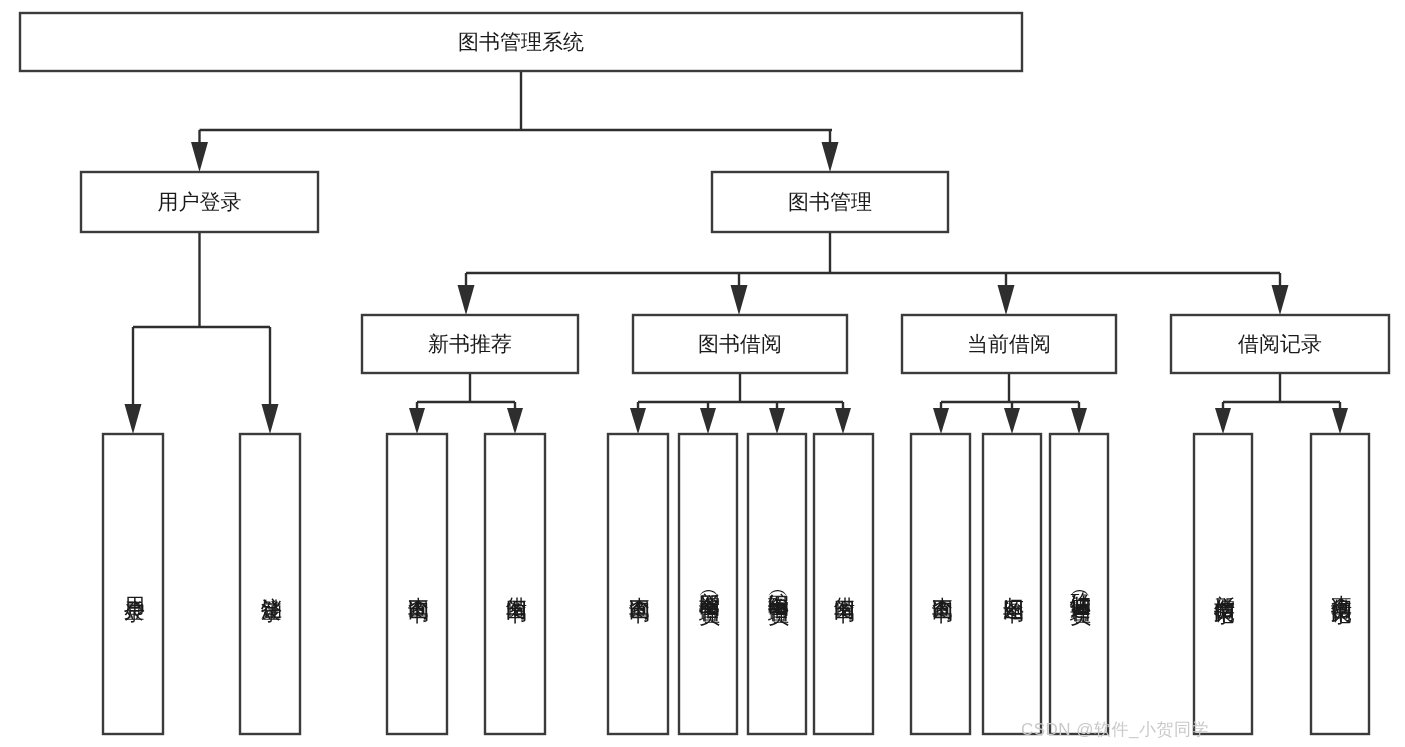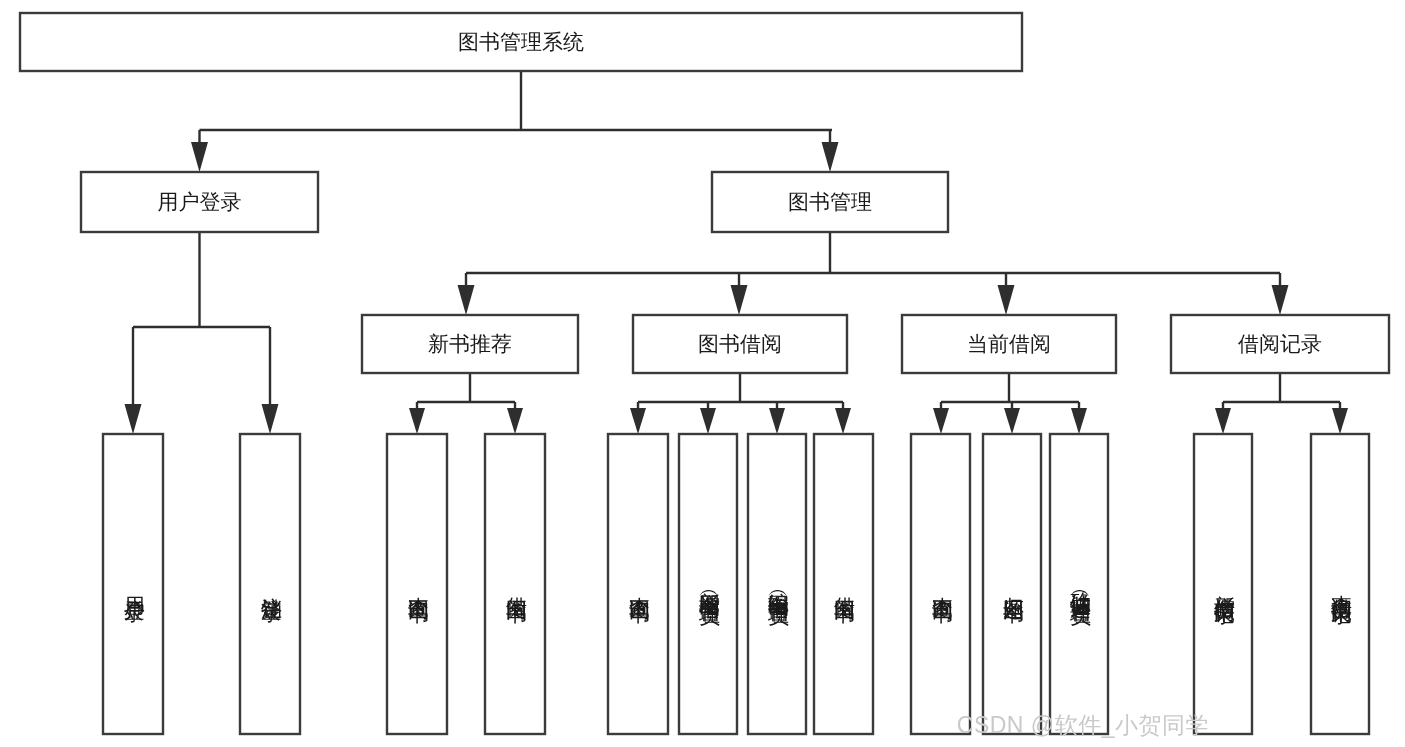--- a/index.html
+++ b/index.html
@@ -57,21 +57,21 @@
   }
   .arrow-head {
     fill: #2e2e2e;
     stroke: none;
   }
   .watermark {
     position: absolute;
     right: 10px;
     bottom: 6px;
     font-family: "Liberation Sans", "DejaVu Sans", sans-serif;
-    font-size: 23px;
+    font-size: 17px;
     color: #c9c9c9;
     white-space: nowrap;
     user-select: none;
     letter-spacing: 0.5px;
   }
 </style>
 </head>
 <body>
 
 <div id="diagram-root">

